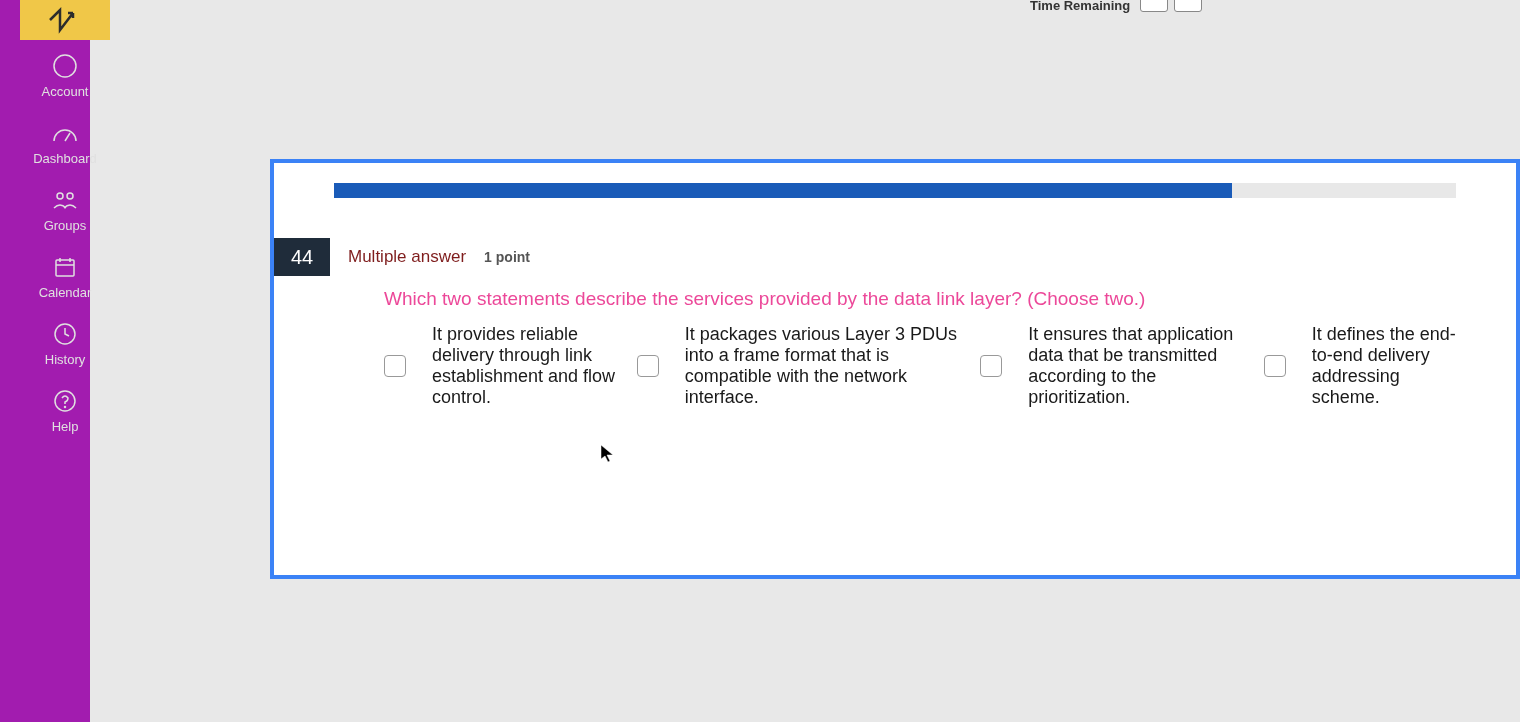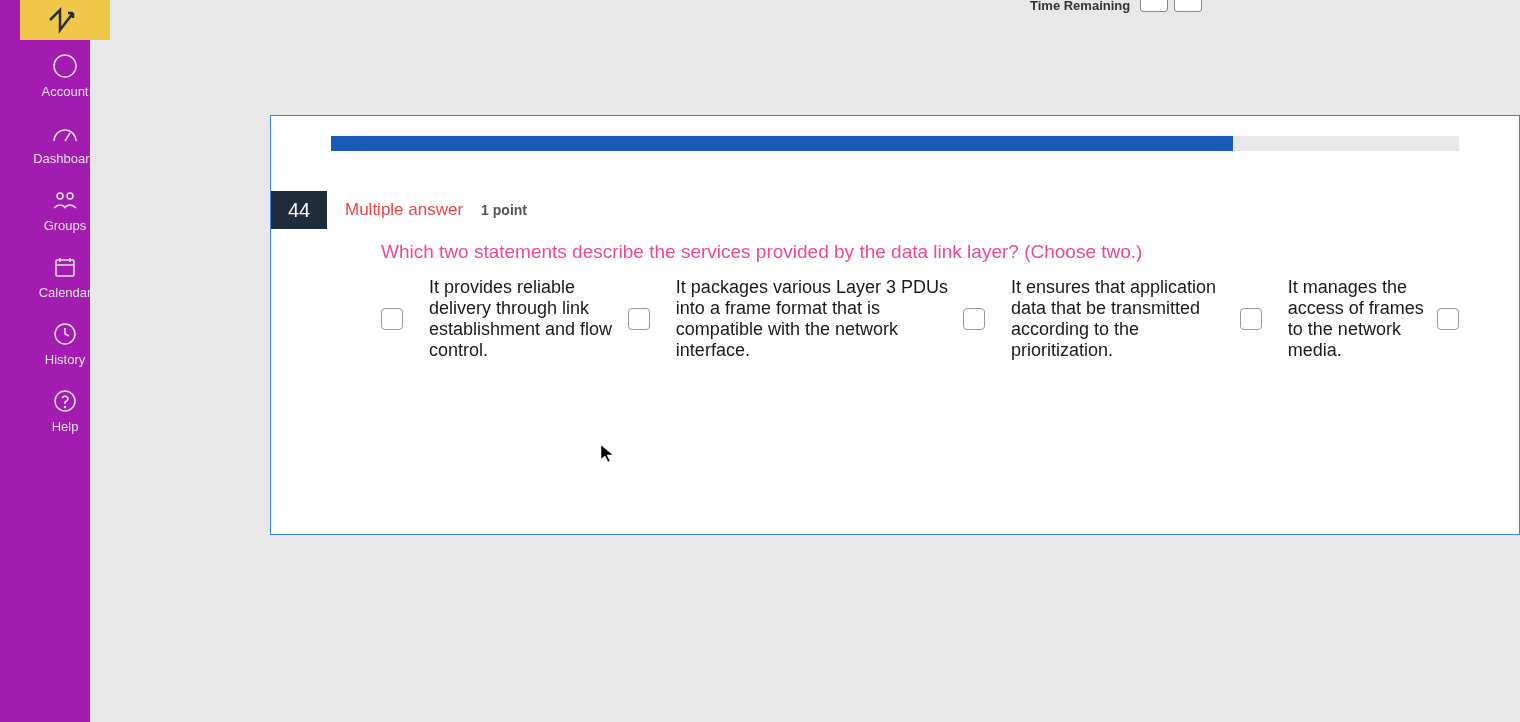--- a/index.html
+++ b/index.html
@@ -92,23 +92,24 @@
 .main {
   position: absolute;
   left: 90px;
   top: 0;
   right: 0;
   bottom: 0;
   padding: 115px 0 0 180px;
 }
 .question-card {
   background: #ffffff;
-  border: 1px solid #3b82f6;
+  border: 4px solid #3b82f6;
   padding: 20px 60px 90px 60px;
   min-height: 420px;
+  margin-top: 44px;
 }
 .progress-track {
   height: 15px;
   background: #e8e8e8;
   position: relative;
   margin-bottom: 40px;
 }
 .progress-fill {
   height: 100%;
   background: #1a5bb8;
@@ -123,21 +124,21 @@
 .q-number {
   background: #1f2c3a;
   color: #fff;
   width: 56px;
   height: 38px;
   display: flex;
   align-items: center;
   justify-content: center;
   font-size: 20px;
 }
-.q-type { color: #ef4444; font-size: 17px; }
+.q-type { color: #7f1d1d; font-size: 17px; }
 .q-points { color: #555; font-size: 14px; font-weight: bold; }
 .q-text {
   font-size: 19px;
   color: #ec4899;
   margin-bottom: 14px;
   margin-left: 50px;
 }
 .answers {
   margin-left: 50px;
   display: flex;
@@ -278,24 +279,21 @@
       <div class="answer-row">
         <div class="checkbox"></div>
         <span class="answer-text">It packages various Layer 3 PDUs into a frame format that is compatible with the network interface.</span>
       </div>
       <div class="answer-row">
         <div class="checkbox"></div>
         <span class="answer-text">It ensures that application data that be transmitted according to the prioritization.</span>
       </div>
       <div class="answer-row">
         <div class="checkbox"></div>
-        <span class="answer-text">It manages the access of frames to the network media.</span>
-      </div>
-      <div class="answer-row">
-        <div class="checkbox"></div>
+        <span class="answer-text">It defines the end-to-end delivery addressing scheme.</span>
       </div>
     </div>
   </div>
 </div>
 
 <svg class="cursor" viewBox="0 0 16 20">
   <path d="M1 1 L1 15 L5 12 L8 18 L10 17 L7 11 L13 11 Z" fill="#000" stroke="#fff" stroke-width="0.5"></path>
 </svg>
 
 </body></html>

